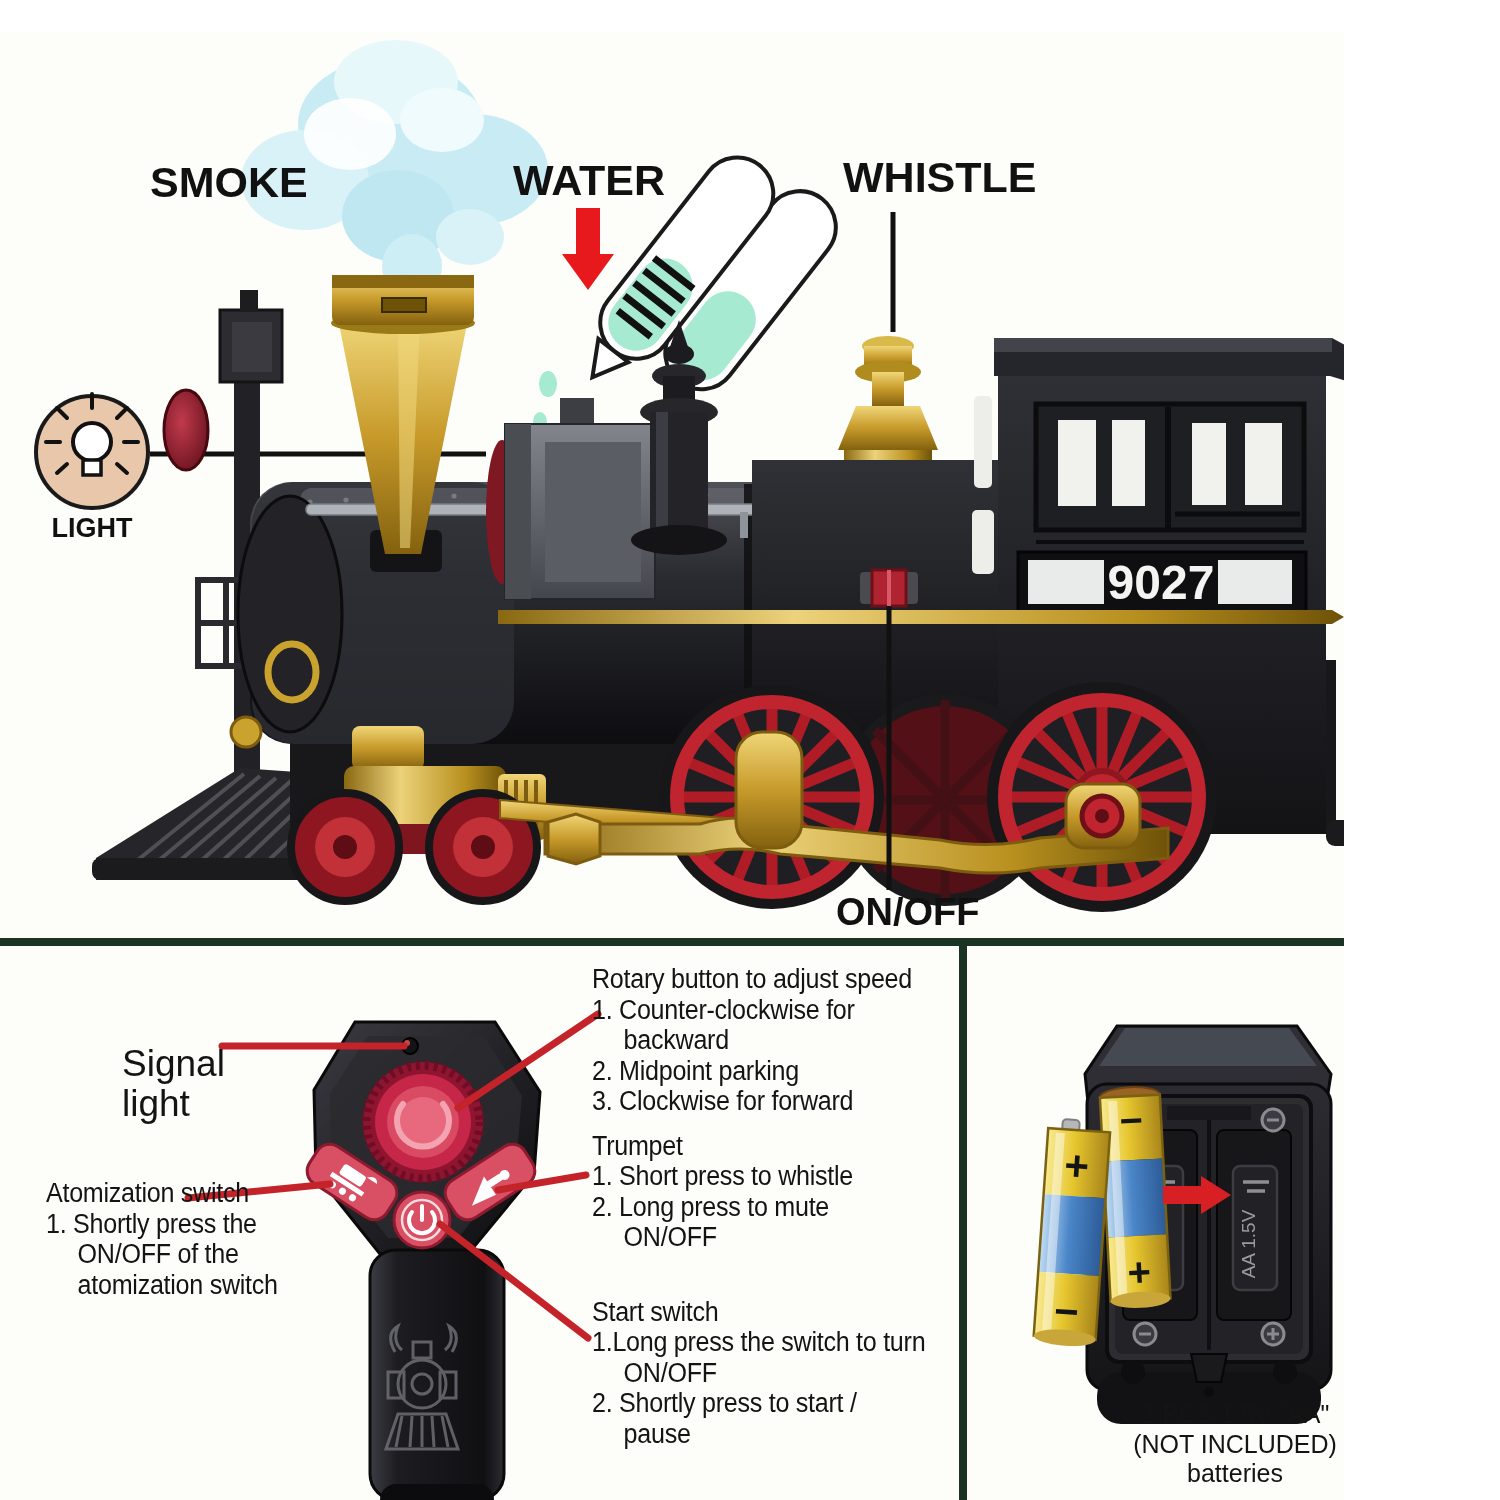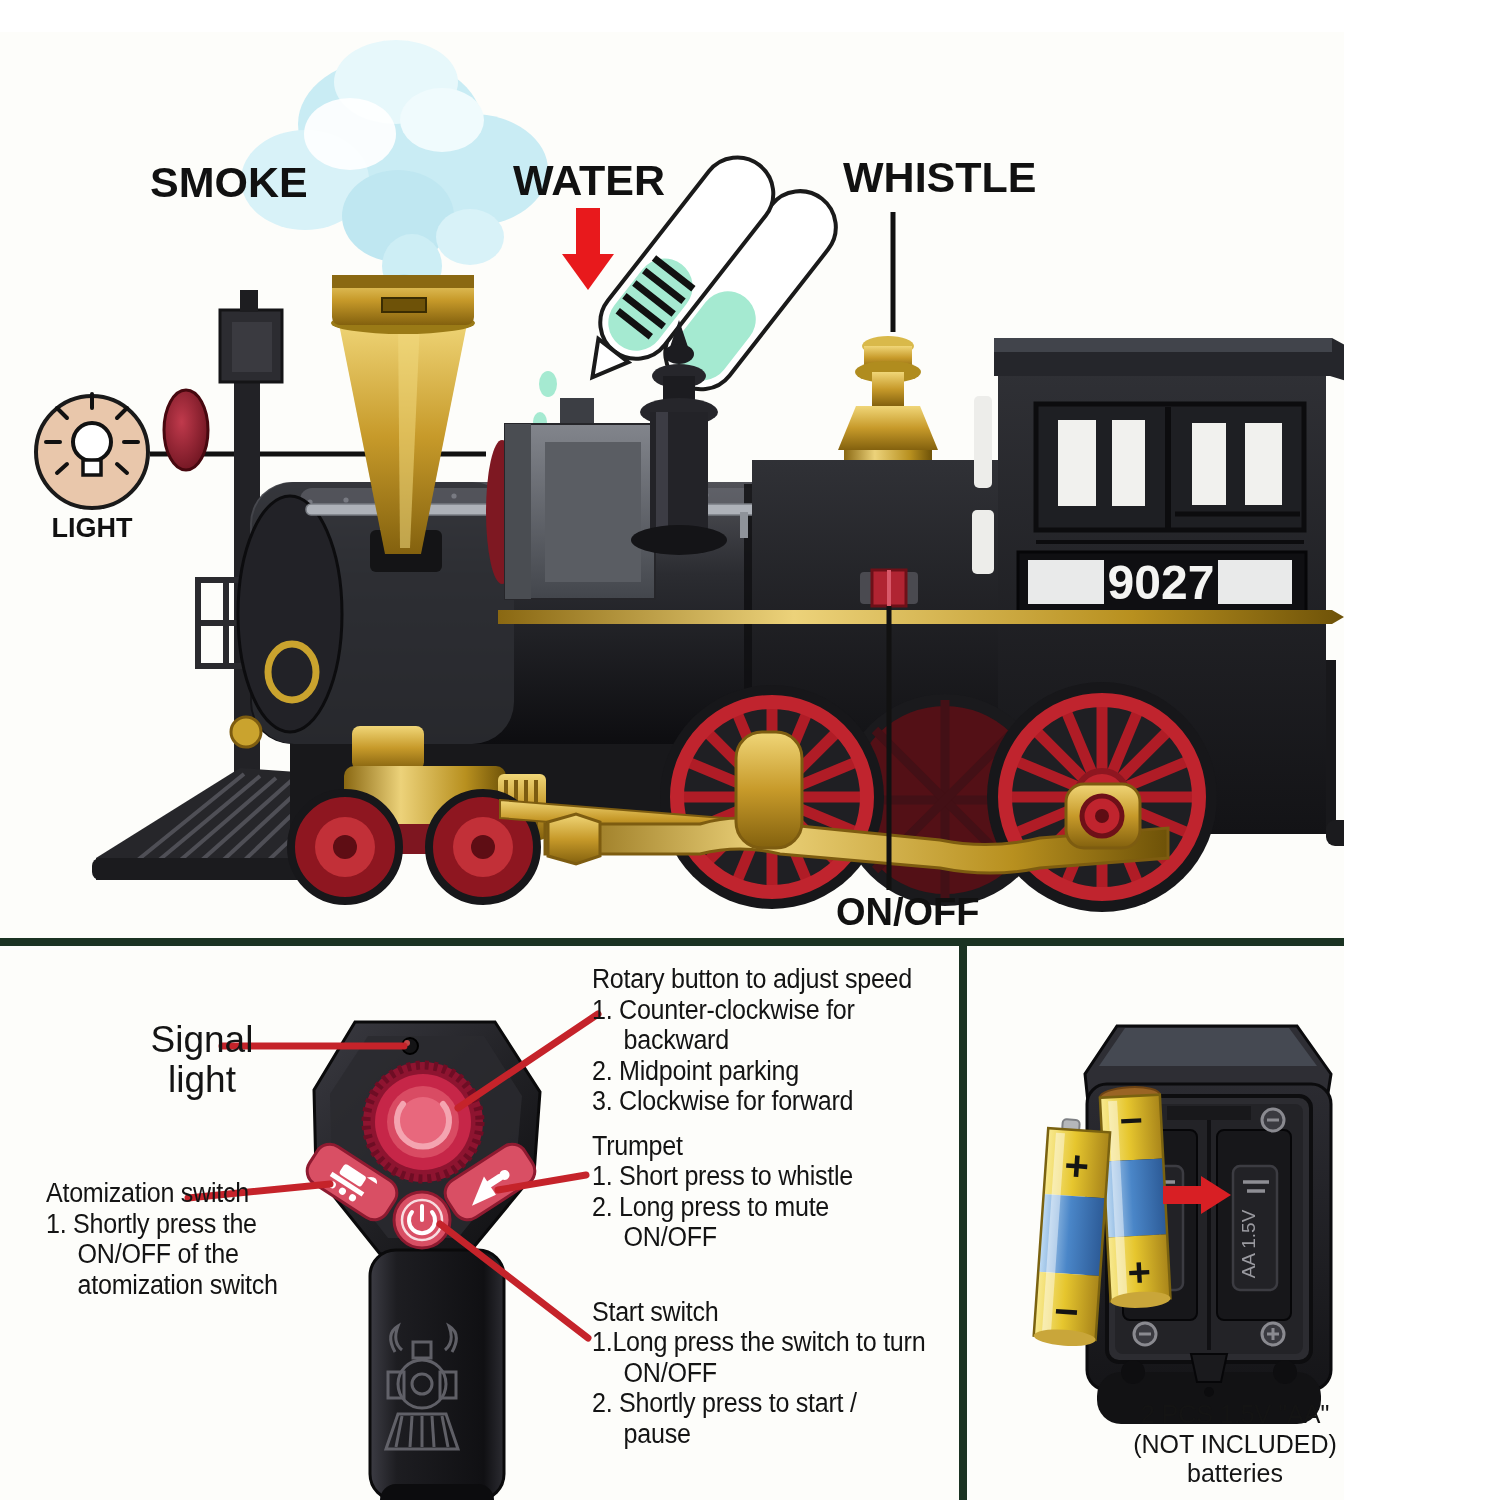--- a/index.html
+++ b/index.html
@@ -9,21 +9,21 @@
   svg{display:block;}
   
   .divider-h{left:0;top:906px;width:1500px;height:8px;background:#1b3322;}
   .divider-v{left:959px;top:906px;width:8px;height:594px;background:#1b3322;}
   
   .callout-text{font-size:27px;line-height:1.13;letter-spacing:-0.3px;
                 transform:scaleX(0.93);transform-origin:left top;}
   .callout-title{display:block;}
   .callout-item{display:block;padding-left:34px;text-indent:-34px;}
   .gap-sm{height:14px;} .gap-lg{height:44px;}
-  .signal-label{left:122px;top:988px;width:160px;font-size:37px;line-height:1.08;text-align:center;}
+  .signal-label{left:122px;top:1012px;width:160px;font-size:37px;line-height:1.08;}
   .atomization-block{left:46px;top:1146px;width:252px;}
   .right-col{left:592px;top:932px;width:360px;}
   .battery-caption{left:1030px;top:1368px;width:410px;text-align:center;
                    font-size:25px;line-height:1.18;}
   .battery-caption span{display:block;}
 </style>
 </head>
 <body>
 
 <div id="stage">

